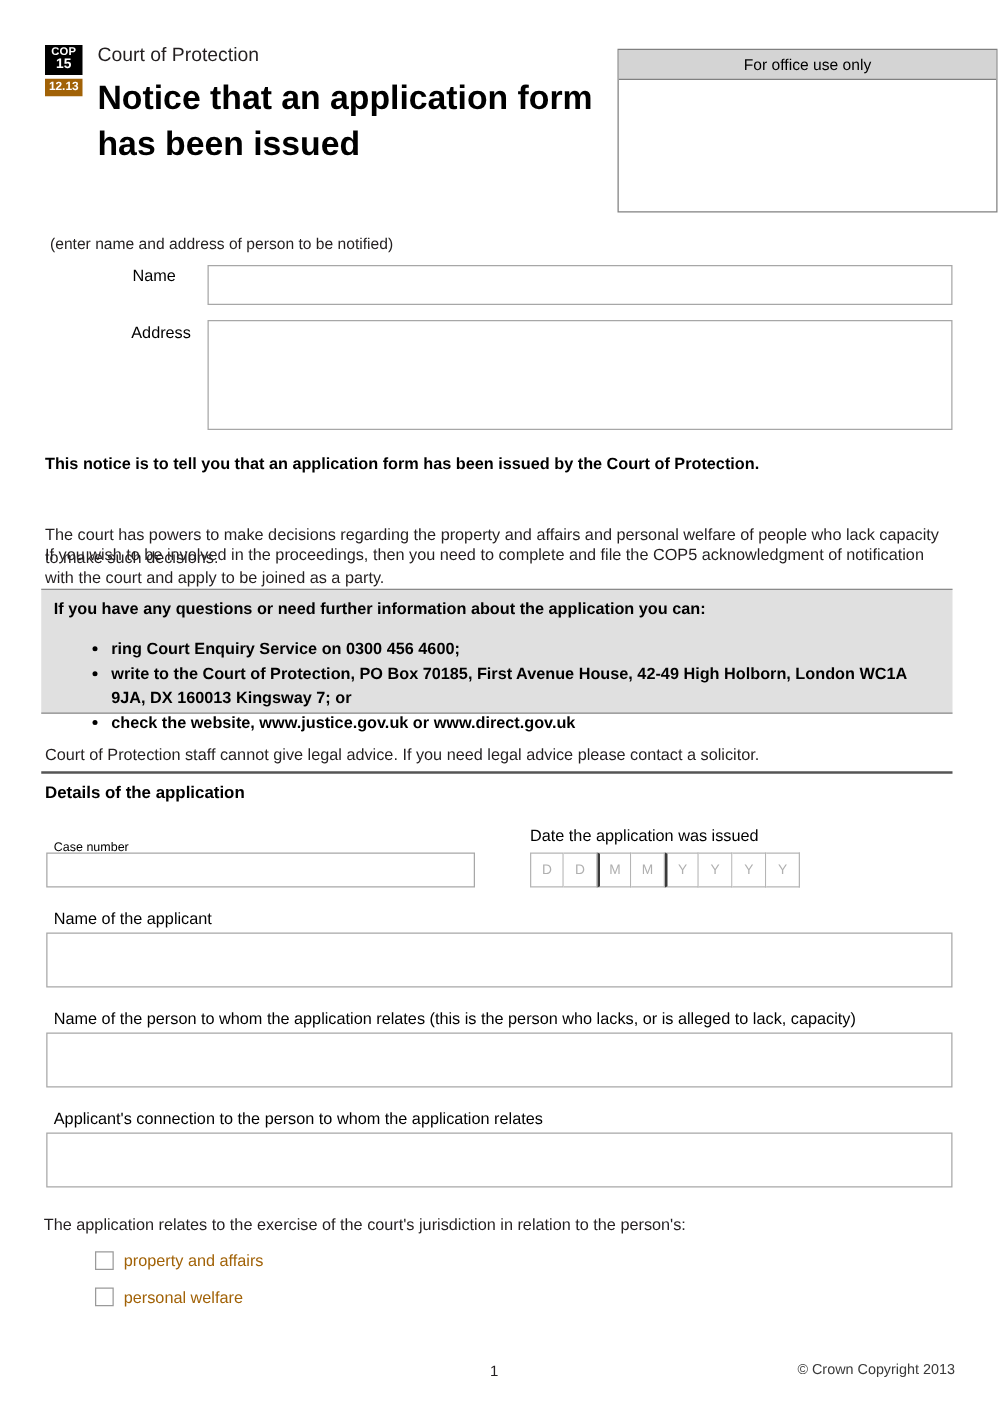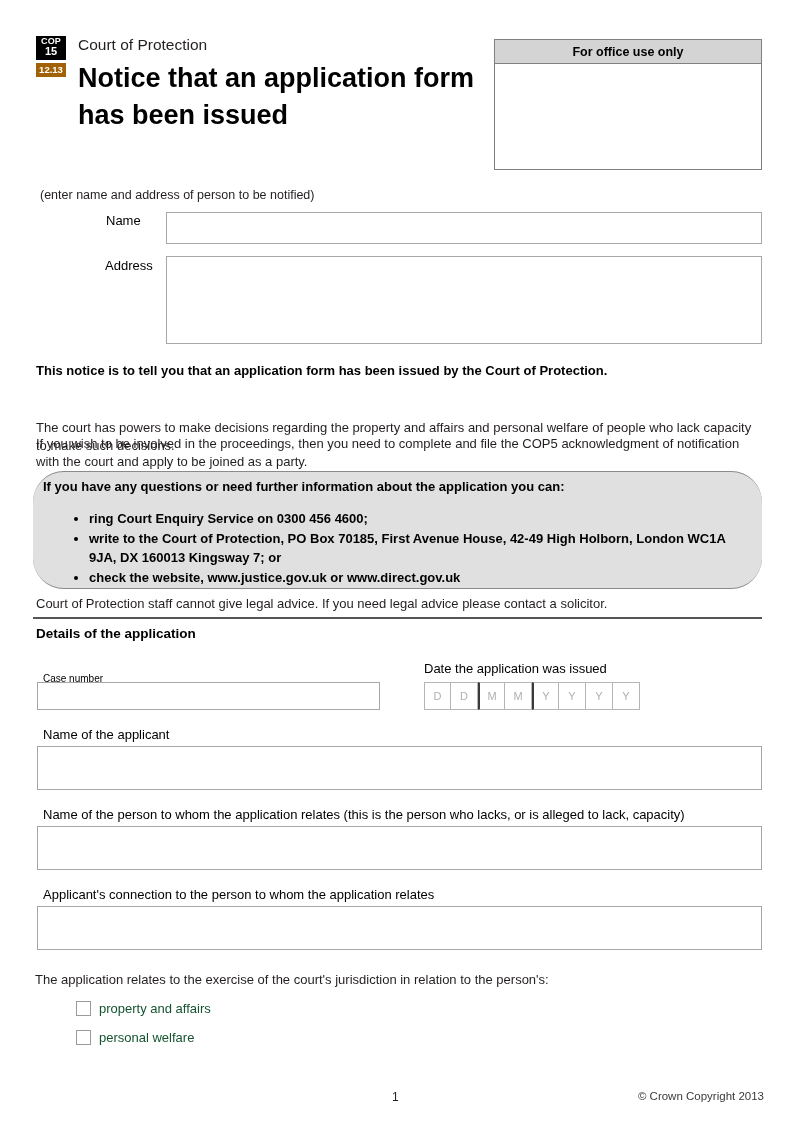--- a/index.html
+++ b/index.html
@@ -78,25 +78,24 @@
     font-weight: bold;
     line-height: 1.38;
     width: 420px;
   }
 
   
   .office-box {
     position: absolute;
     left: 494px;
     top: 39px;
-    width: 268px;
+    width: 304px;
     height: 131px;
     border: 1px solid #808080;
     box-sizing: border-box;
-    font-weight: bold;
   }
   .office-title {
     height: 24px;
     background: #d4d4d4;
     border-bottom: 1px solid #808080;
     font-size: 12.5px;
     text-align: center;
     line-height: 24px;
     box-sizing: border-box;
   }
@@ -158,27 +157,26 @@
   .p1 { top: 362px; }
   .p2 { top: 387px; margin-top: 32px; }
   .p3 { top: 435px; }
 
   
   .info-box {
     position: absolute;
     left: 33px;
     top: 471px;
     width: 729px;
-    height: 118px;
+    height: 100px;
     background: #e0e0e0;
     border-top: 1px solid #8a8a8a;
     border-bottom: 1px solid #8a8a8a;
     box-sizing: border-box;
     padding: 7px 10px 0 10px;
-    border-radius: 31px;
   }
   .info-lead {
     font-size: 13px;
     font-weight: bold;
     margin: 0 0 4px 0;
   }
   .info-list {
     margin: 16px;
     padding-left: 30px;
     font-size: 13px;
@@ -309,21 +307,21 @@
     position: absolute;
     left: 35px;
     top: 972px;
     font-size: 13px;
     color: #231f20;
   }
   .check-row {
     position: absolute;
     left: 76px;
     font-size: 13px;
-    color: #14532d;
+    color: #a16207;
     height: 18px;
   }
   .check-row .box {
     display: inline-block;
     width: 15px;
     height: 15px;
     border: 1px solid #9a9a9a;
     box-sizing: border-box;
     vertical-align: -3px;
     margin-right: 8px;

